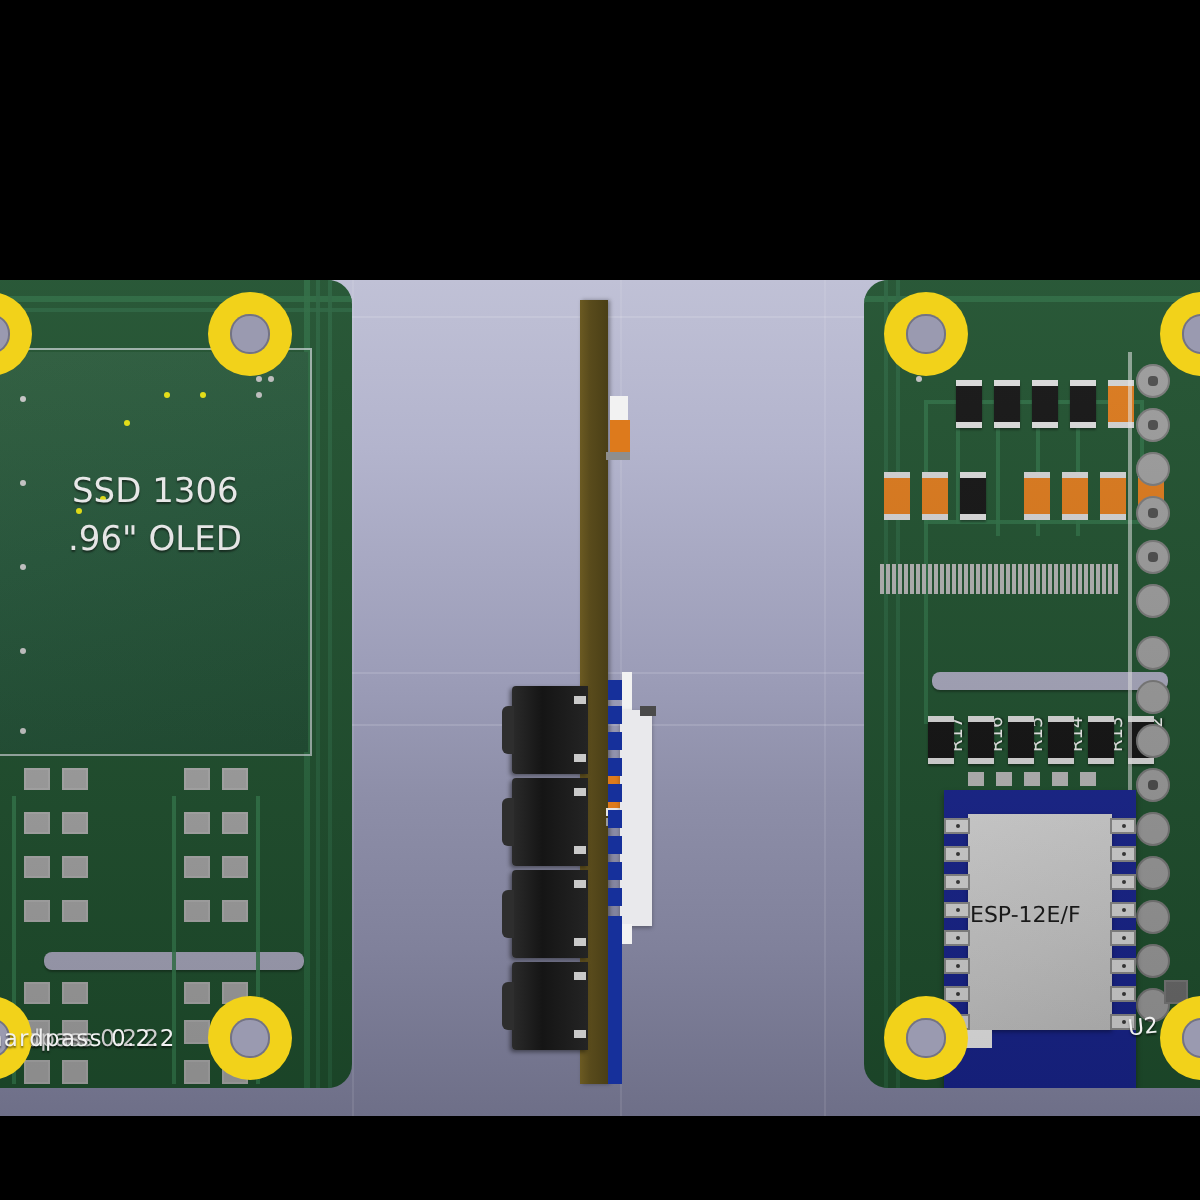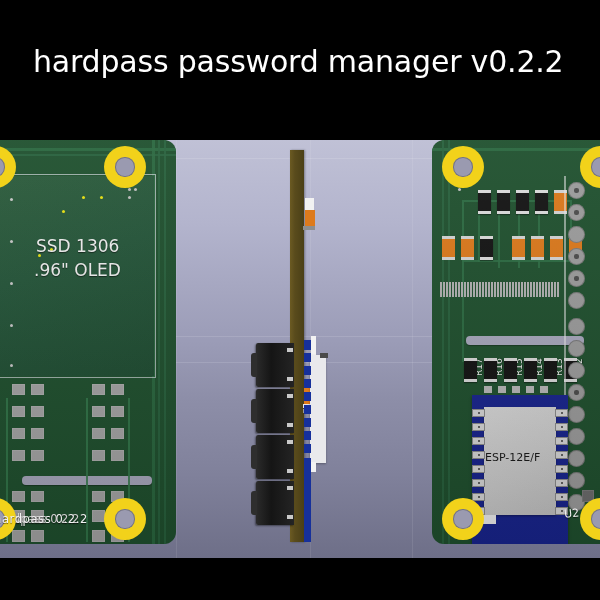--- a/index.html
+++ b/index.html
@@ -287,23 +287,20 @@
     left: 0; top: 558px;
     width: 600px; height: 42px;
     background: #000000;
   }
 </style>
 </head>
 <body>
 
 <div id="app">
 
-  <div id="title-bar">
-    <div id="title-text">hardpass password manager v0.2.2</div>
-  </div>
 
   <div id="render-view">
 
     <div class="seam" style="top:18px;"></div>
     <div class="seam" style="top:196px;"></div>
     <div class="seam" style="top:222px;"></div>
     <div class="vseam" style="left:176px;"></div>
     <div class="vseam" style="left:310px;"></div>
     <div class="vseam" style="left:412px;"></div>
 

